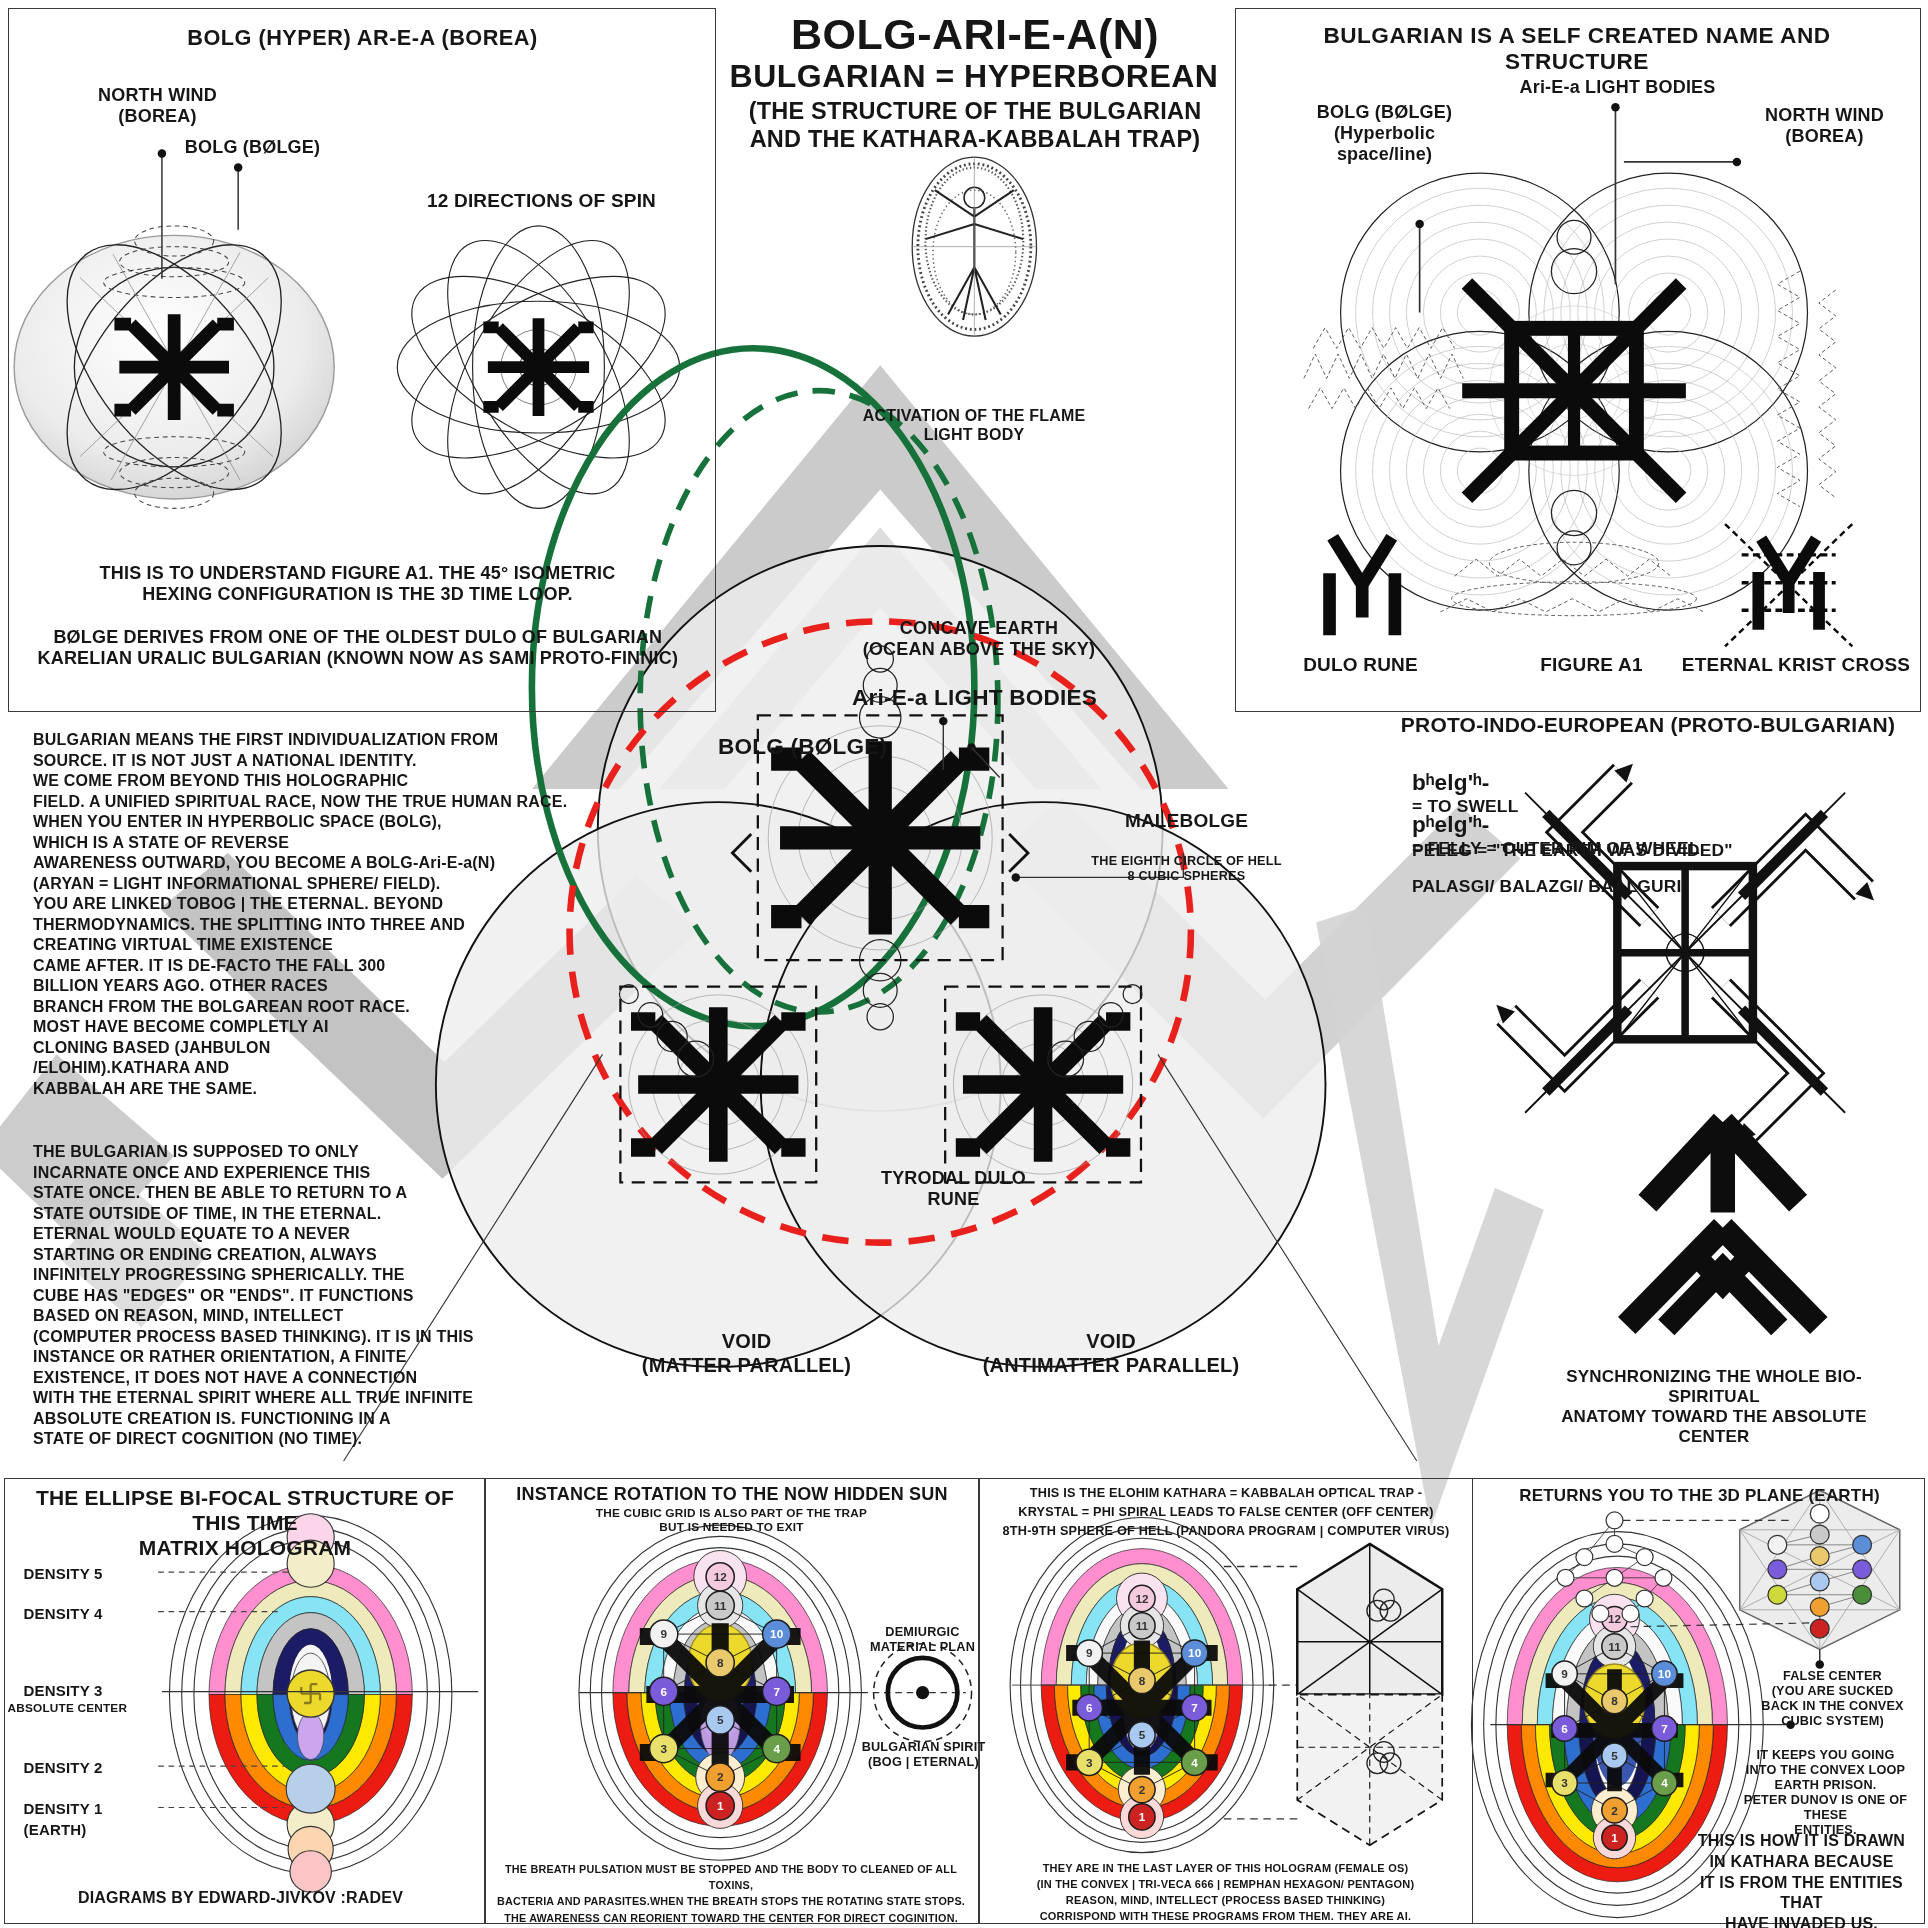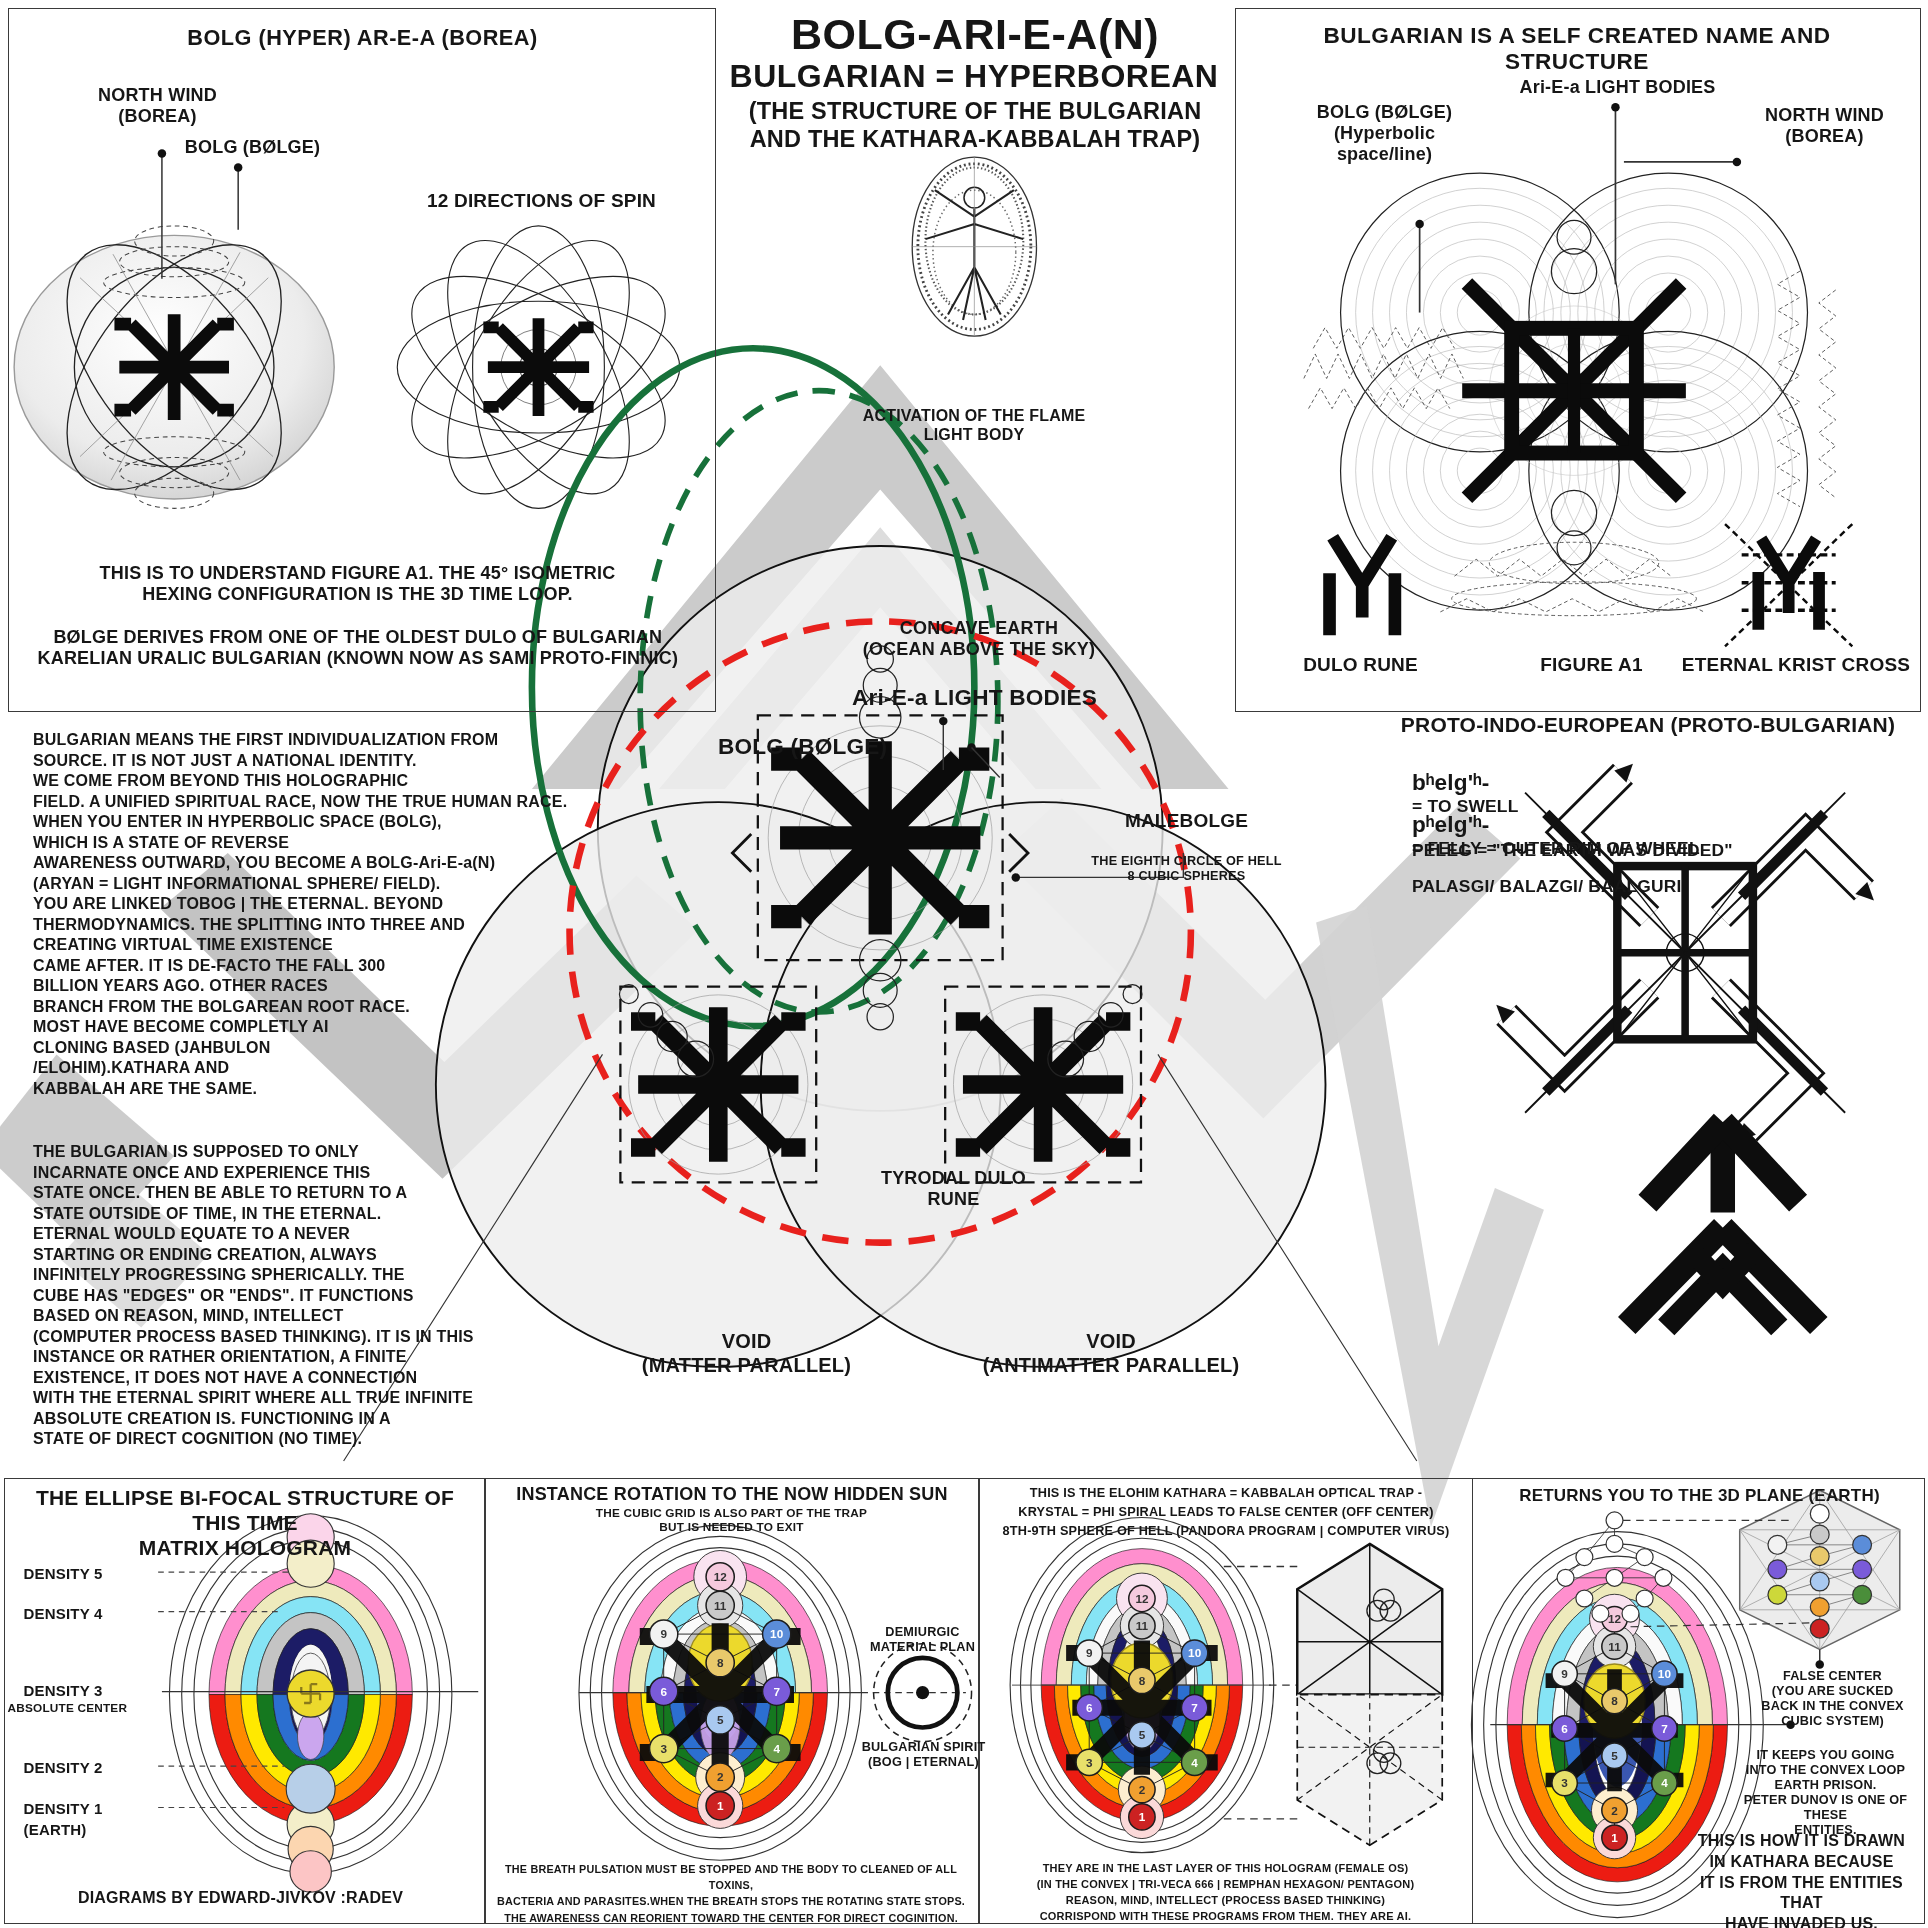--- a/index.html
+++ b/index.html
@@ -636,20 +636,22 @@
   <div class="lb" style="left:1412px;top:749px;font-size:17.4px;">
     <span style="font-size:22.6px;">bʰelg'ʰ-</span>
     <span>= TO SWELL</span>
   </div>
   <div class="lb" style="left:1412px;top:791px;font-size:17.4px;">
     <span style="font-size:22.6px;">pʰelg'ʰ-</span>
     <span>= FELLY = OUTER RIM OF WHEEL</span>
   </div>
   <div class="lb" style="left:1412px;top:840px;font-size:17.4px;">PELEG = "THE EARTH WAS DIVIDED"</div>
   <div class="lb" style="left:1412px;top:876px;font-size:17.4px;">PALASGI/ BALAZGI/ BAALGURI</div>
+  <div class="lb c" style="left:1535px;top:1367px;width:358px;font-size:17px;">SYNCHRONIZING THE WHOLE BIO-SPIRITUAL
+ANATOMY TOWARD THE ABSOLUTE CENTER</div>
 
   <div class="lb c" style="left:17px;top:1486px;width:456px;font-size:21px;">THE ELLIPSE BI-FOCAL STRUCTURE OF THIS TIME
 MATRIX HOLOGRAM</div>
   <div class="lb r" style="left:23.5px;top:1565px;width:132px;font-size:15px;">DENSITY 5</div>
   <div class="lb r" style="left:23.5px;top:1605px;width:132px;font-size:15px;">DENSITY 4</div>
   <div class="lb r" style="left:23.5px;top:1682px;width:139px;font-size:15px;">DENSITY 3</div>
   <div class="lb r" style="left:7.5px;top:1702px;width:155px;font-size:11.8px;">ABSOLUTE CENTER</div>
   <div class="lb r" style="left:23.5px;top:1759px;width:132px;font-size:15px;">DENSITY 2</div>
   <div class="lb r" style="left:23.5px;top:1800px;width:132px;font-size:15px;">DENSITY 1</div>
   <div class="lb r" style="left:23.5px;top:1821px;width:132px;font-size:15px;">(EARTH)</div>

